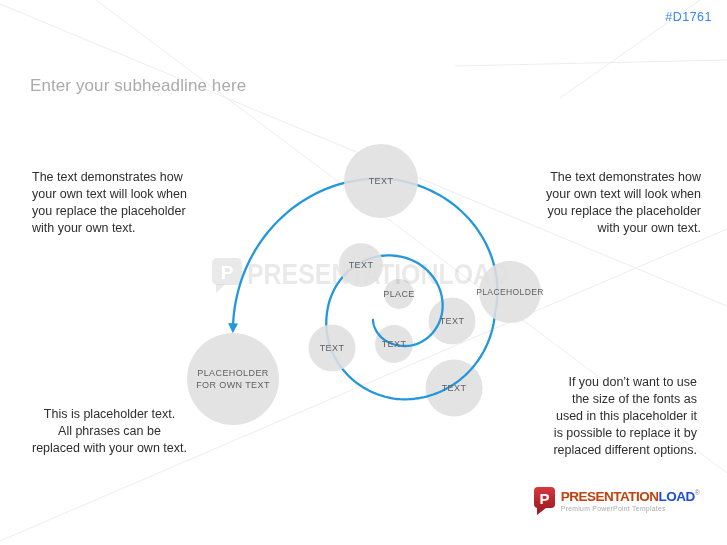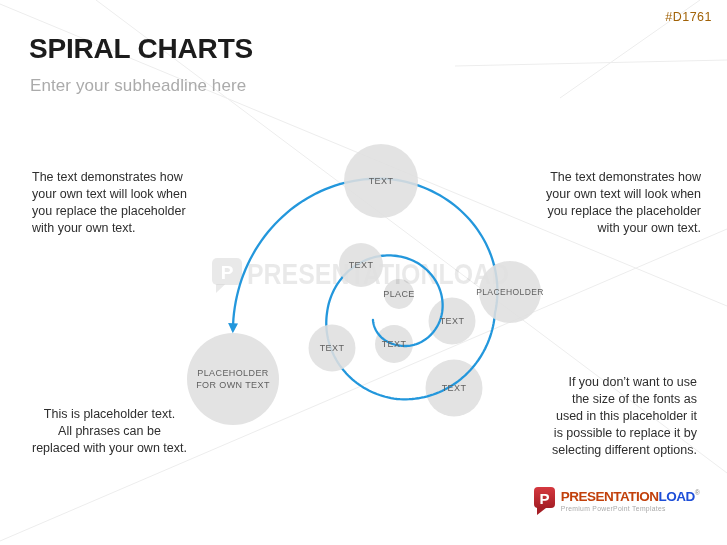--- a/index.html
+++ b/index.html
@@ -2,21 +2,21 @@
 <html><head>
 <meta charset="utf-8">
 <style>
   html,body{margin:0;padding:0;background:#fff;}
   .slide{
     position:relative;width:727px;height:545px;background:#ffffff;overflow:hidden;
     font-family:"Liberation Sans",sans-serif;
   }
   .chart-svg{position:absolute;left:0;top:0;}
   .hash-id{
-    position:absolute;top:10px;right:15px;font-size:12.5px;color:#a16207;letter-spacing:0.5px;text-align:right;
+    position:absolute;top:10px;right:15px;font-size:12.5px;color:#3b82f6;letter-spacing:0.5px;text-align:right;
   }
   .title{
     position:absolute;left:29px;top:33px;font-size:28px;font-weight:700;color:#1c1c1c;letter-spacing:-0.2px;
   }
   .subheadline{
     position:absolute;left:30px;top:76px;font-size:17px;color:#ababab;letter-spacing:0.1px;
   }
   .tblock{
     position:absolute;font-size:12.5px;line-height:17px;color:#2e2e2e;white-space:pre-line;margin-top:22px;
   }
@@ -80,39 +80,38 @@
         <text x="394" y="344" text-anchor="middle" dominant-baseline="central" font-family="Liberation Sans, sans-serif" font-size="9" fill="#606060" letter-spacing="0.4">TEXT</text>
         <text x="332" y="348" text-anchor="middle" dominant-baseline="central" font-family="Liberation Sans, sans-serif" font-size="9" fill="#606060" letter-spacing="0.4">TEXT</text>
         <text x="510" y="292" text-anchor="middle" dominant-baseline="central" font-family="Liberation Sans, sans-serif" font-size="8.5" fill="#606060" letter-spacing="0.4">PLACEHOLDER</text>
         <text x="454" y="388" text-anchor="middle" dominant-baseline="central" font-family="Liberation Sans, sans-serif" font-size="9" fill="#606060" letter-spacing="0.4">TEXT</text>
         <text x="233" y="372.75" text-anchor="middle" dominant-baseline="central" font-family="Liberation Sans, sans-serif" font-size="9" fill="#606060" letter-spacing="0.4">PLACEHOLDER</text>
         <text x="233" y="385.25" text-anchor="middle" dominant-baseline="central" font-family="Liberation Sans, sans-serif" font-size="9" fill="#606060" letter-spacing="0.4">FOR OWN TEXT</text>
       </g>
     </svg>
 
   <div class="hash-id">#D1761</div>
-  <div class="title">SPIRAL CHARTS</div>
   <div class="subheadline">Enter your subheadline here</div>
 
   <div class="tblock tb-top-left">The text demonstrates how
 your own text will look when
 you replace the placeholder
 with your own text.</div>
   <div class="tblock tb-top-right">The text demonstrates how
 your own text will look when
 you replace the placeholder
 with your own text.</div>
   <div class="tblock tb-bottom-left">This is placeholder text.
 All phrases can be
 replaced with your own text.</div>
   <div class="tblock tb-bottom-right">If you don’t want to use
 the size of the fonts as
 used in this placeholder it
 is possible to replace it by
-selecting different options.</div>
+replaced different options.</div>
 
   <div class="footer-logo">
     <svg width="23" height="30" viewBox="0 0 23 30">
       <defs>
         <linearGradient id="redgrad" x1="0" y1="0" x2="0" y2="1">
           <stop offset="0" stop-color="#D5383F"></stop>
           <stop offset="1" stop-color="#A51E25"></stop>
         </linearGradient>
       </defs>
       <rect x="1" y="1" width="21" height="21" rx="4" fill="url(#redgrad)"></rect>

